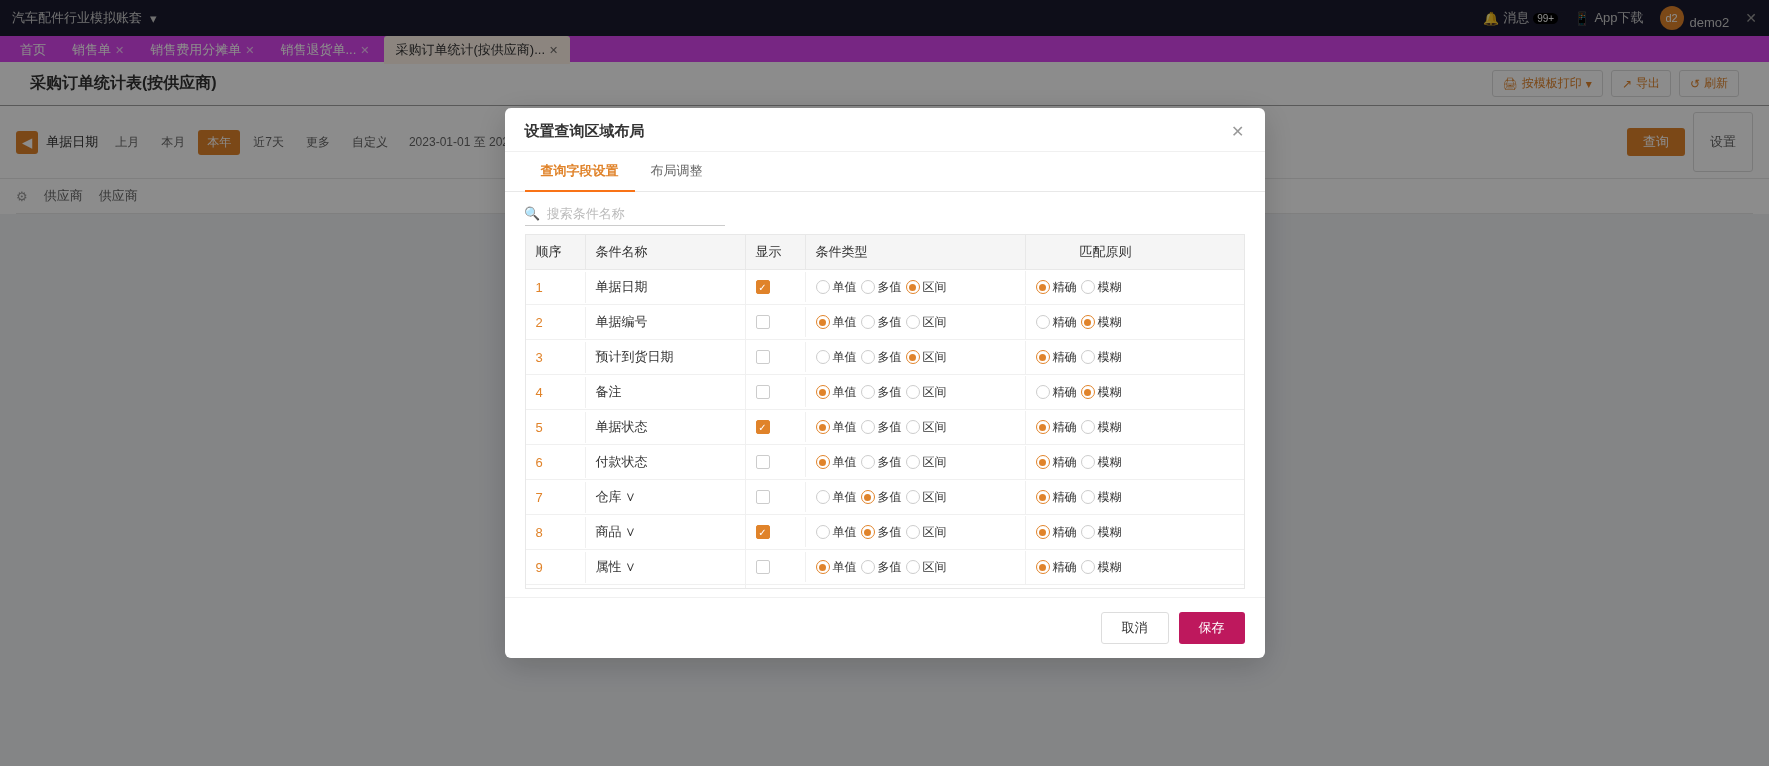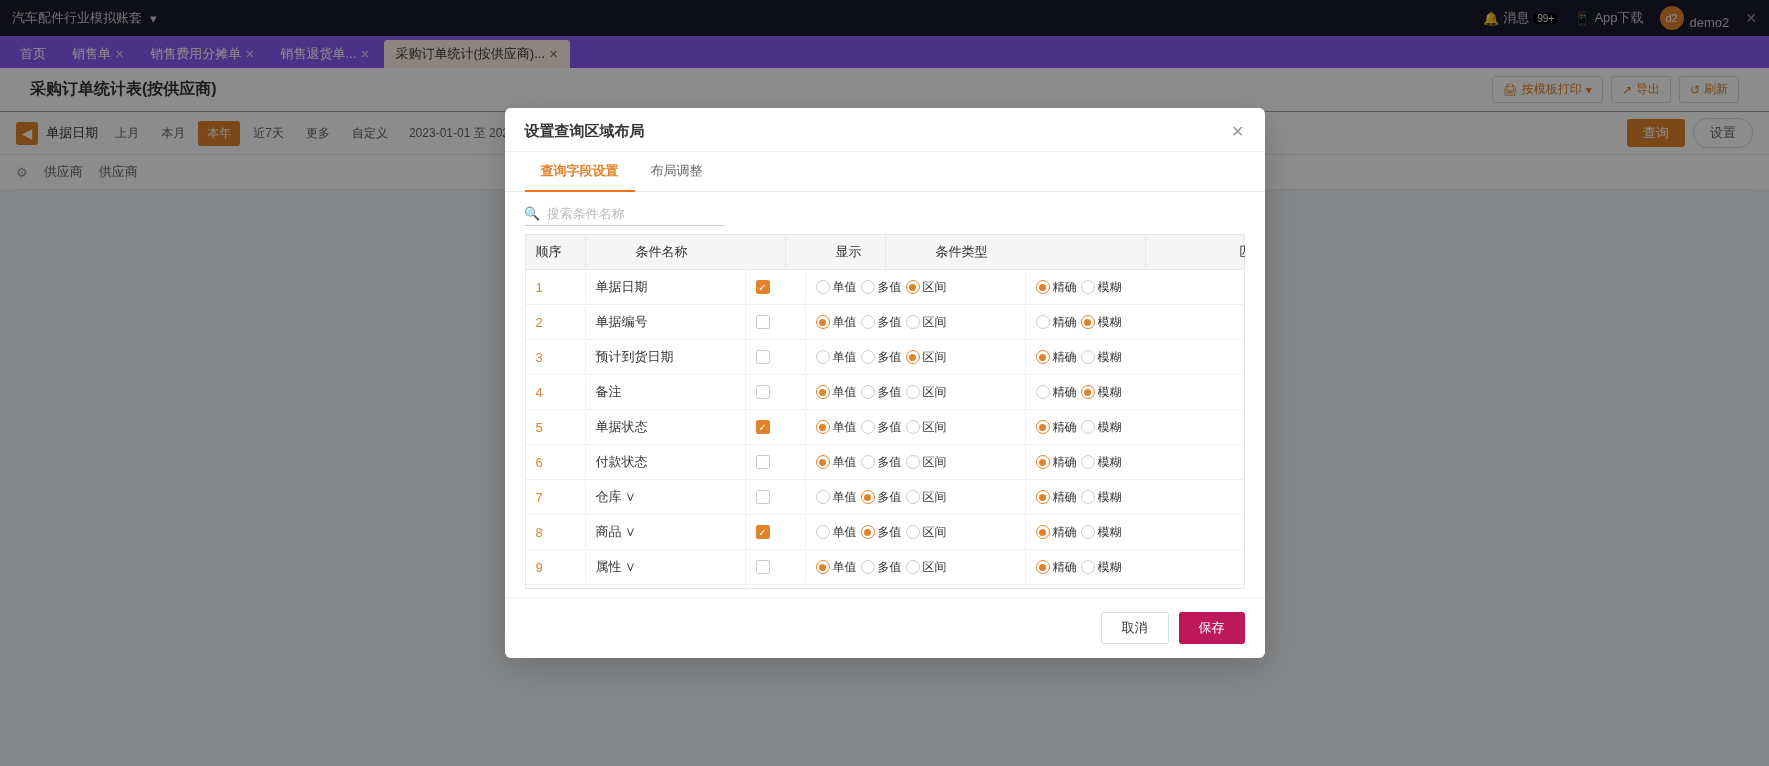--- a/index.html
+++ b/index.html
@@ -17,24 +17,24 @@
     }
     .top-bar-left { display: flex; align-items: center; gap: 8px; font-size: 13px; }
     .top-bar-right { display: flex; align-items: center; gap: 16px; font-size: 13px; }
     .top-bar-right .msg-btn { display: flex; align-items: center; gap: 4px; cursor: pointer; }
     .badge { background: #000000; color: #fff; font-size: 10px; padding: 0 4px; border-radius: 8px; }
     .app-download { cursor: pointer; display: flex; align-items: center; gap: 4px; }
     .avatar { width: 24px; height: 24px; border-radius: 50%; background: #e0832a; display: flex; align-items: center; justify-content: center; color: #fff; font-size: 11px; }
 
     
     .tab-nav {
-      background: #8b5cf6;
-      height: 32px;
-      display: flex;
-      align-items: flex-end;
+      background: #d946ef;
+      height: 26px;
+      display: flex;
+      align-items: flex-start;
       padding: 0 8px;
       gap: 2px;
     }
     .tab-item {
       padding: 4px 12px;
       border-radius: 3px 3px 0 0;
       color: #fff;
       cursor: pointer;
       font-size: 13px;
       display: flex;
@@ -67,21 +67,21 @@
       align-items: center;
       gap: 8px;
       border-bottom: 1px solid #e8e8e8;
     }
     .collapse-btn { background: #e0832a; color: #fff; border: none; padding: 4px 6px; cursor: pointer; border-radius: 3px; }
     .date-tabs { display: flex; align-items: center; gap: 4px; }
     .date-tab { padding: 3px 8px; border-radius: 3px; cursor: pointer; font-size: 12px; color: #666; border: 1px solid transparent; }
     .date-tab.active { background: #e0832a; color: #fff; }
     .date-range { font-size: 12px; color: #666; margin-left: 4px; }
     .btn-query { background: #e0832a; color: #fff; border: none; padding: 5px 16px; border-radius: 3px; cursor: pointer; font-size: 13px; margin-left: auto; }
-    .btn-settings { border: 1px solid #ddd; color: #666; background: #fff; padding: 5px 16px; border-radius: 14px; cursor: pointer; font-size: 13px; }
+    .btn-settings { border: 1px solid #ddd; color: #666; background: #fff; padding: 20px 16px; border-radius: 3px; cursor: pointer; font-size: 13px; }
     .ellipsis-btn { color: #999; cursor: pointer; padding: 0 4px; }
 
     
     .table-area {
       background: #fff;
       margin: 0;
       padding: 0 16px;
     }
     .table-header-row {
       display: flex;
@@ -171,21 +171,20 @@
       flex: 1;
       overflow: hidden;
       margin: 8px 20px 0;
     }
     .modal-table-header {
       display: grid;
       grid-template-columns: 60px 160px 60px 220px 160px;
       background: #f5f5f5;
       border: 1px solid #e8e8e8;
       border-bottom: none;
-      gap: 40px;
     }
     .modal-th {
       padding: 8px 10px;
       font-size: 13px;
       font-weight: 500;
       color: #333;
       border-right: 1px solid #e8e8e8;
     }
     .modal-th:last-child { border-right: none; text-align: center; }
 

